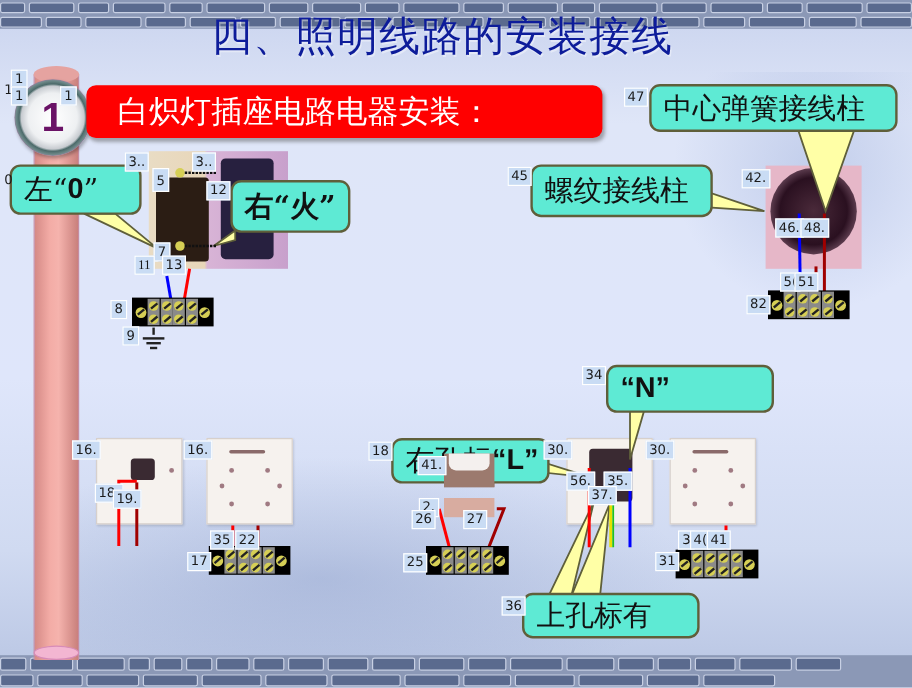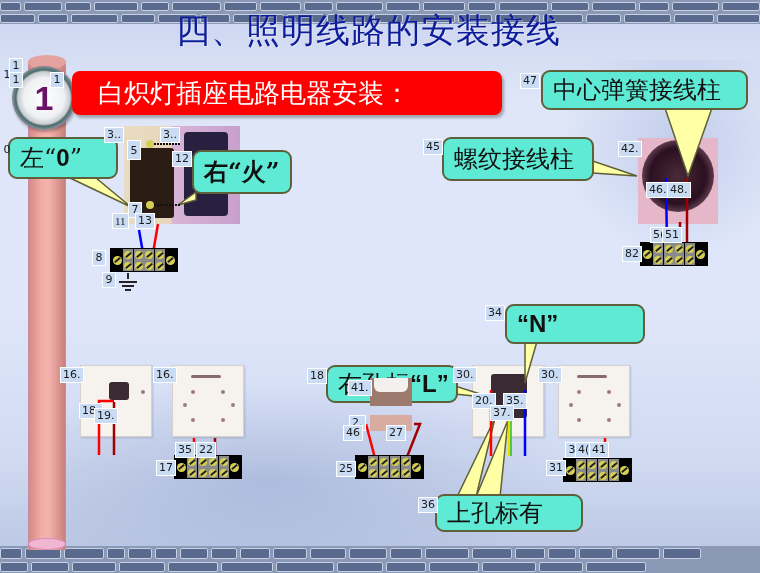--- a/index.html
+++ b/index.html
@@ -457,25 +457,25 @@
 <div class="tag" style="left:60px;top:367px;">16.</div>
 <div class="tag" style="left:153px;top:367px;">16.</div>
 <div class="tag" style="left:79px;top:403px;">18.</div>
 <div class="tag" style="left:94px;top:408px;">19.</div>
 <div class="tag" style="left:175px;top:442px;">35</div>
 <div class="tag" style="left:196px;top:442px;">22</div>
 <div class="tag" style="left:156px;top:460px;">17</div>
 <div class="tag" style="left:307px;top:368px;">18</div>
 <div class="tag" style="left:348px;top:380px;">41.</div>
 <div class="tag" style="left:349px;top:415px;">2.</div>
-<div class="tag" style="left:343px;top:425px;">46</div>
+<div class="tag" style="left:343px;top:425px;">26</div>
 <div class="tag" style="left:386px;top:425px;">27</div>
 <div class="tag" style="left:336px;top:461px;text-align:right;">25</div>
 <div class="tag" style="left:453px;top:367px;">30.</div>
 <div class="tag" style="left:538px;top:367px;">30.</div>
-<div class="tag" style="left:472px;top:393px;">20.</div>
+<div class="tag" style="left:472px;top:393px;">56.</div>
 <div class="tag" style="left:503px;top:393px;">35.</div>
 <div class="tag" style="left:490px;top:405px;">37.</div>
 <div class="tag" style="left:418px;top:497px;">36</div>
 <div class="tag" style="left:565px;top:442px;">3</div>
 <div class="tag" style="left:575px;top:442px;">4(</div>
 <div class="tag" style="left:589px;top:442px;">41</div>
 <div class="tag" style="left:546px;top:460px;">31</div>
 
 </body></html>

